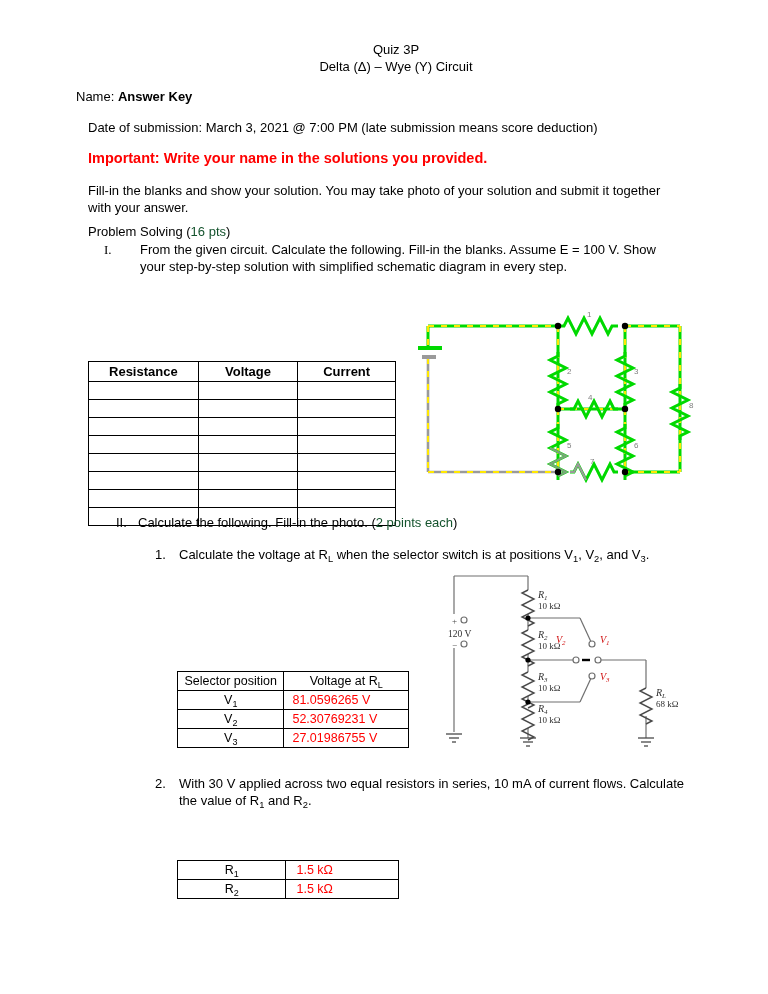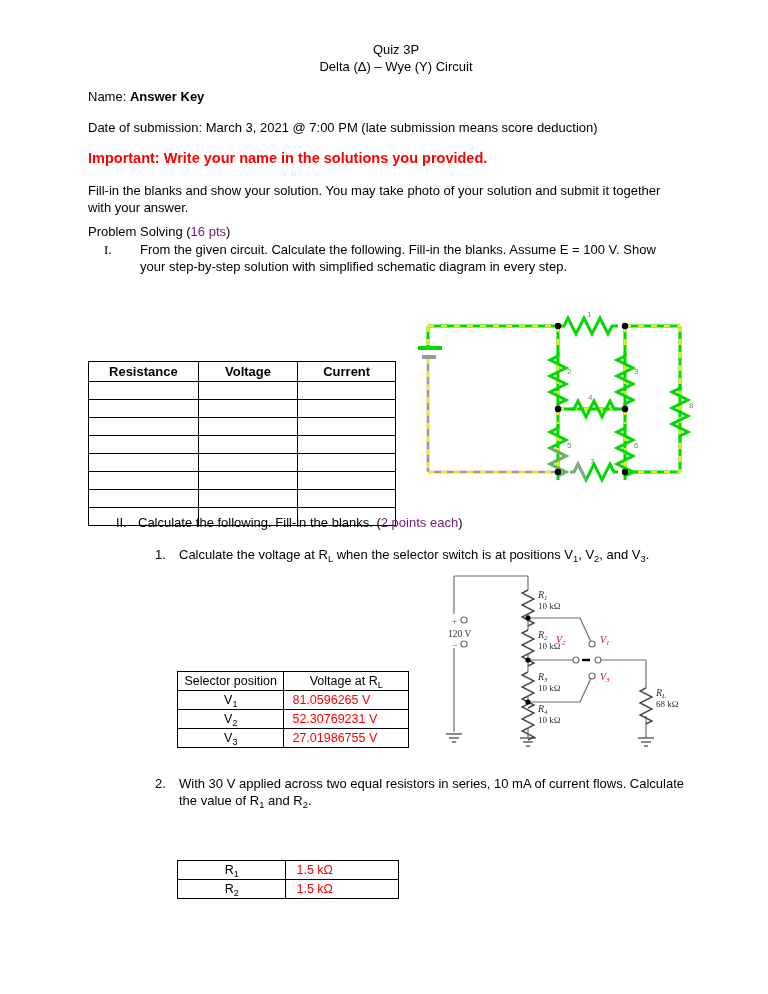--- a/index.html
+++ b/index.html
@@ -27,21 +27,21 @@
   }
   #title-block {
     position: absolute;
     left: 0;
     top: 41px;
     width: 768px;
     padding-left: 12px;
   }
   #name-line {
     position: absolute;
-    left: 88px;
+    left: 76px;
     top: 89px;
     font-size: 13px;
   }
   #name-line b { font-weight: bold; }
   #date-line {
     position: absolute;
     left: 88px;
     top: 120px;
     font-size: 13px;
     text-align: right;
@@ -61,21 +61,21 @@
     width: 580px;
     font-size: 13px;
     line-height: 17px;
   }
   #problem-solving {
     position: absolute;
     left: 88px;
     top: 224px;
     font-size: 13px;
   }
-  .red { color: #701a75; }
+  .red { color: #14532d; }
   #item-I {
     position: absolute;
     left: 104px;
     top: 241px;
     width: 580px;
     font-size: 13px;
     line-height: 17px;
   }
   #item-I .numeral {
     position: absolute;
@@ -409,21 +409,21 @@
         <text x="149" y="136">5</text>
         <text x="216" y="136">6</text>
         <text x="172" y="152">7</text>
         <text x="271" y="96">8</text>
       </g>
     </svg>
   </div>
 
   <div id="item-II">
     <span class="numeral">II.</span>
-    <span class="itext"><span>Calculate the following. Fill-in the blanks. (</span><span class="red">2 points each</span><span>)</span></span>
+    <span class="itext"><span>Calculate the following. Fill-in the photo. (</span><span class="red">2 points each</span><span>)</span></span>
   </div>
 
   <div class="sub-item" id="sub-1">
     <span class="num">1.</span>
     <span class="stext">Calculate the voltage at R<sub>L</sub> when the selector switch is at positions V<sub>1</sub>, V<sub>2</sub>, and V<sub>3</sub>.</span>
   </div>
 
   <table id="selector-table">
     <colgroup>
         <col class="s1">

